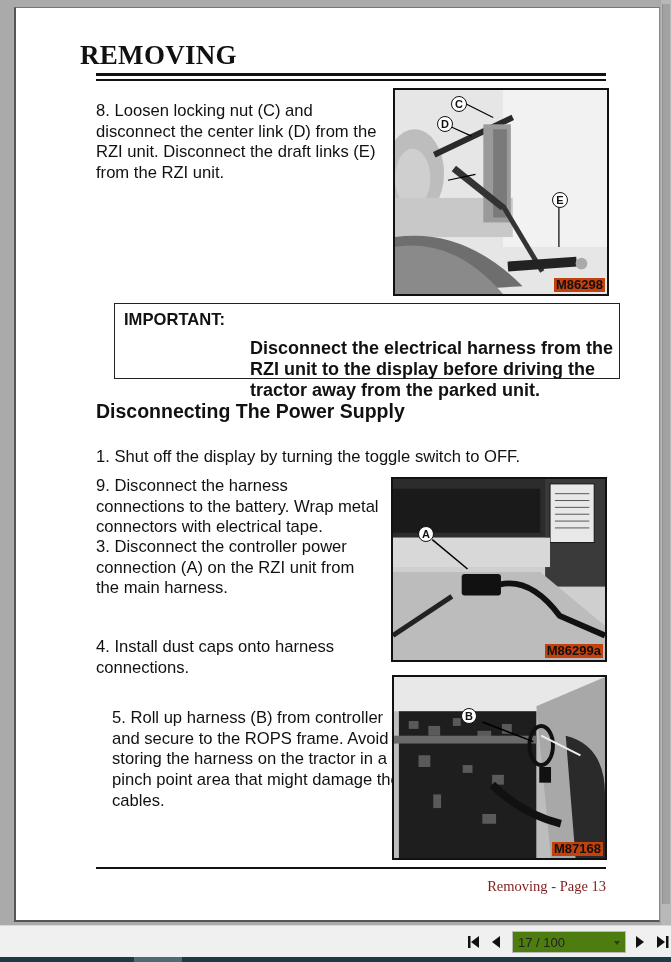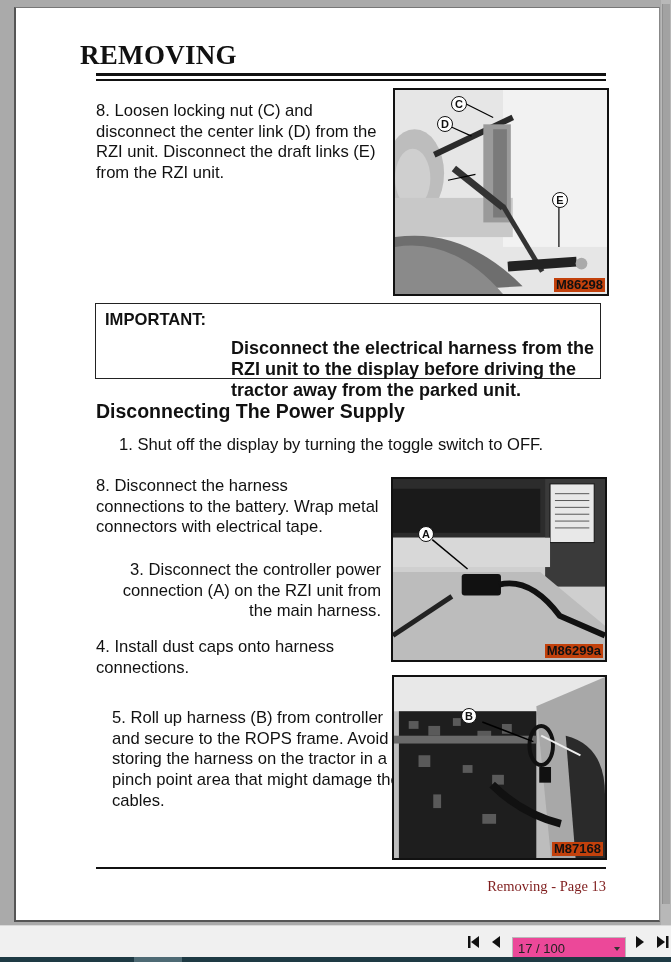--- a/index.html
+++ b/index.html
@@ -34,30 +34,30 @@
   .photo1 { left: 393px; top: 88px; width: 216px; height: 208px; }
   .photo2 { left: 391px; top: 477px; width: 216px; height: 185px; }
   .photo3 { left: 392px; top: 675px; width: 215px; height: 185px; }
 
   .callout {
     position: absolute; width: 16px; height: 16px; border: 1.3px solid #111; border-radius: 50%;
     background: #fff; font-size: 11px; font-weight: bold; text-align: center; line-height: 14px; color: #111;
   }
 
   .important {
-    position: absolute; left: 95px; top: 303px; width: 506px; height: 76px;
+    position: absolute; left: 114px; top: 303px; width: 506px; height: 76px;
     border: 1.5px solid #222; background: #fff;
   }
   .important .label { position: absolute; left: 9px; top: 6px; font-weight: bold; font-size: 16.6px; }
   .important .msg { position: absolute; left: 135px; top: 6px; width: 365px; font-weight: bold; font-size: 18px; line-height: 21px; margin-top: 28px; }
 
   .section-title { position: absolute; left: 96px; top: 400px; font-weight: bold; font-size: 19.5px; }
-  .step1 { left: 96px; top: 419px; width: 470px; text-align: center; }
+  .step1 { left: 96px; top: 431px; width: 470px; }
   .step2 { left: 96px; top: 460px; width: 285px; }
-  .step3 { left: 96px; top: 544px; width: 285px; text-align: right; }
+  .step3 { left: 96px; top: 521px; width: 285px; }
   .step4 { left: 96px; top: 621px; width: 285px; }
   .step5 { left: 112px; top: 692px; width: 295px; }
 
   .footer-rule { position: absolute; left: 96px; width: 510px; top: 867px; height: 2px; background: #111; }
   .footer-text {
     position: absolute; left: 96px; width: 510px; top: 878px; text-align: right;
     font-family: "Liberation Serif", serif; font-size: 14.5px; color: #7f1d1d;
   }
 
   .toolbar { position: absolute; left: 0; top: 925px; width: 671px; height: 33px; background: #f0f0f0; border-top: 1px solid #d8d8d8; }
@@ -66,22 +66,22 @@
 
   .nav-btn { position: absolute; top: 934px; height: 16px; width: 16px; cursor: pointer; }
   .nav-btn svg { width: 16px; height: 16px; }
   .nav-first { left: 466px; }
   .nav-prev { left: 489px; }
   .nav-next { left: 632px; }
   .nav-last { left: 655px; }
 
   .page-select {
     position: absolute; left: 512px; top: 931px; width: 114px; height: 22px;
-    border: 1px solid #b9b9b9; background: #ec4899; font-size: 13px; color: #222;
-    padding: 3px 0 0 5px; cursor: pointer; margin-top: 6px;
+    border: 1px solid #b9b9b9; background: #4d7c0f; font-size: 13px; color: #222;
+    padding: 3px 0 0 5px; cursor: pointer;
   }
   .page-select .arrow { position: absolute; right: 5px; top: 9px; width: 0; height: 0;
     border-left: 3px solid transparent; border-right: 3px solid transparent; border-top: 4px solid #333; }
 </style>
 </head>
 <body>
 
 <div class="viewer"></div>
 <div class="scroll-track"></div>
 <div class="scroll-thumb"></div>
@@ -121,21 +121,21 @@
   <div class="caption">M86298</div>
 </div>
 
 <div class="important">
   <div class="label">IMPORTANT:</div>
   <div class="msg">Disconnect the electrical harness from the RZI unit to the display before driving the tractor away from the parked unit.</div>
 </div>
 
 <div class="section-title">Disconnecting The Power Supply</div>
 <div class="body-text step1">1. Shut off the display by turning the toggle switch to OFF.</div>
-<div class="body-text step2">8. Disconnect the harness connections to the battery. Wrap metal connectors with electrical tape.</div>
+<div class="body-text step2">9. Disconnect the harness connections to the battery. Wrap metal connectors with electrical tape.</div>
 <div class="body-text step3">3. Disconnect the controller power connection (A) on the RZI unit from the main harness.</div>
 <div class="body-text step4">4. Install dust caps onto harness connections.</div>
 <div class="body-text step5">5. Roll up harness (B) from controller and secure to the ROPS frame. Avoid storing the harness on the tractor in a pinch point area that might damage the cables.</div>
 
 <div class="photo photo2">
   <svg viewBox="0 0 216 185" preserveAspectRatio="none">
     <rect width="216" height="185" fill="#cfcfcf"></rect>
     <rect x="0" y="0" width="216" height="60" fill="#2c2c2c"></rect>
     <rect x="0" y="10" width="150" height="45" fill="#1a1a1a"></rect>
     <rect x="155" y="0" width="61" height="110" fill="#3a3a3a"></rect>

